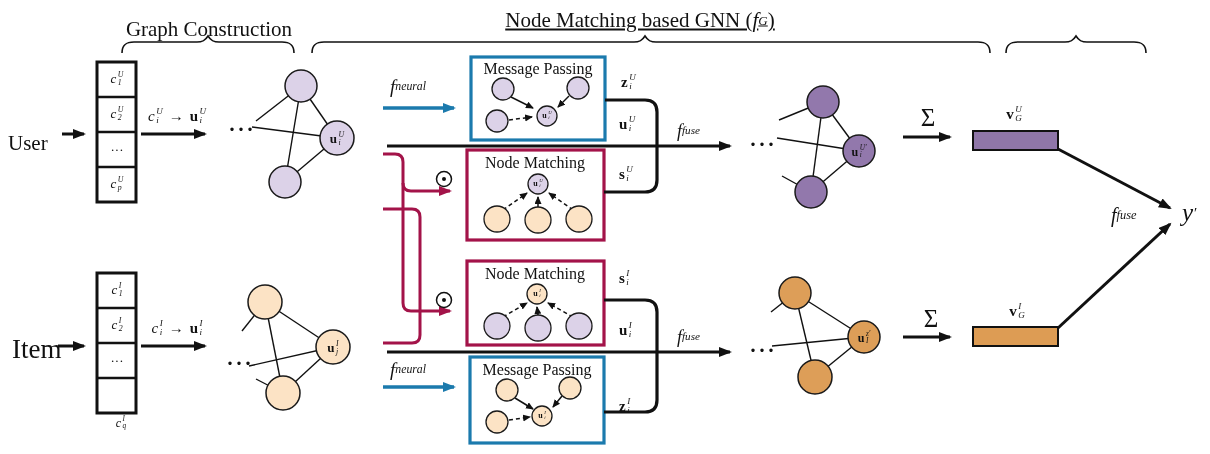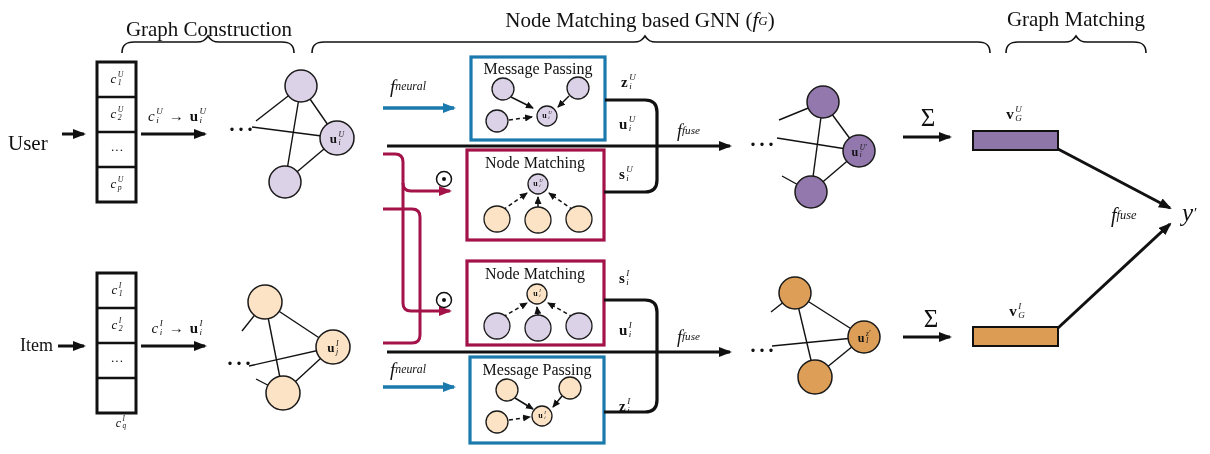--- a/index.html
+++ b/index.html
@@ -223,32 +223,31 @@
 
     <g stroke="#111" fill="none" stroke-width="1.5">
       <circle cx="444" cy="179" r="7.5" fill="#fff"></circle>
       <circle cx="444" cy="179" r="2" fill="#111" stroke="none"></circle>
       <circle cx="444" cy="300" r="7.5" fill="#fff"></circle>
       <circle cx="444" cy="300" r="2" fill="#111" stroke="none"></circle>
     </g>
   </svg>
 
   <span class="t c serifT" style="left:209px;top:19px;margin-top:10px;">Graph Construction</span>
-  <span class="t c serifT" style="left:640px;top:20px;display:inline-flex;align-items:baseline;">
+  <span class="t c serifT" style="left:640px;top:20px;display:inline-flex;align-items:baseline;text-decoration:underline;">
       <span>Node Matching based GNN (</span>
       <span class="math">
         <span class="mbase mital">f</span>
         <sub class="msolo">G</sub>
       </span>
       <span>)</span>
     </span>
-  <span class="t c serifT" style="left:1076px;top:19px;">Graph Matching</span>
 
   <span class="t" style="left:8px;top:133px;font-size:21px;">User</span>
-  <span class="t" style="left:20px;top:336px;font-size:18px;">Item</span>
+  <span class="t" style="left:12px;top:336px;font-size:27px;">Item</span>
 
   <span class="t c math" style="left:117px;top:79px;font-size:13px;">
       <span class="mbase mital">c</span>
       <span class="mstack">
         <span class="ms">U</span>
         <span class="ms">1</span>
       </span>
     </span>
   <span class="t c math" style="left:117px;top:114px;font-size:13px;">
       <span class="mbase mital">c</span>

